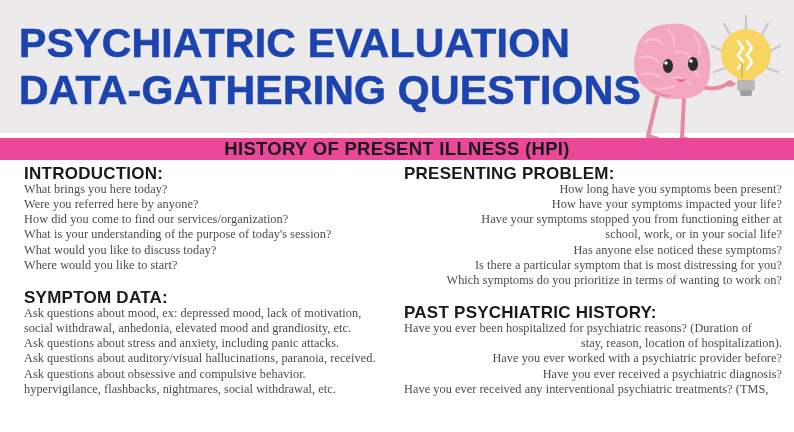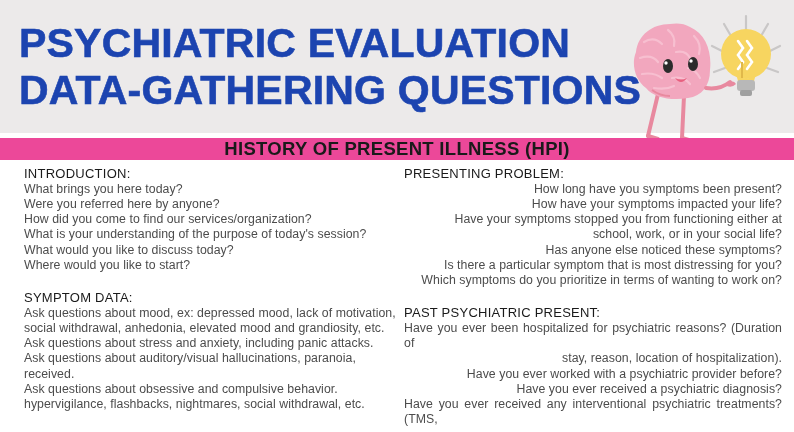--- a/index.html
+++ b/index.html
@@ -67,30 +67,30 @@
   .col {
     position: absolute;
     top: 0;
     overflow: hidden;
     height: 266px;
   }
   .col-left  { left: 24px;  width: 374px; }
   .col-right { left: 404px; width: 378px; }
 
   .sec-head {
-    font-weight: normal;
-    font-size: 13px;
+    font-weight: bold;
+    font-size: 17px;
     letter-spacing: 0.25px;
     color: #1a1a1a;
     margin: 0 0 1px 0;
     line-height: 15px;
   }
   .sec-head.spaced { margin-top: 17px; }
 
-  .q-list { margin: 0; padding: 0; list-style: none; }
+  .q-list { margin: 0; padding: 0; list-style: none; font-family: Liberation Serif, serif; }
   .q-list li {
     font-size: 12.3px;
     line-height: 15.15px;
     color: #4c4c4c;
     letter-spacing: 0.05px;
   }
   .col-right .q-list li { text-align: justify; }
   .col-right .q-list li.nojust { text-align: right; }
 
   
@@ -216,21 +216,21 @@
       <ul class="q-list">
         <li class="nojust">How long have you symptoms been present?</li>
         <li class="nojust">How have your symptoms impacted your life?</li>
         <li class="nojust">Have your symptoms stopped you from functioning either at</li>
         <li class="nojust">school, work, or in your social life?</li>
         <li class="nojust">Has anyone else noticed these symptoms?</li>
         <li class="nojust">Is there a particular symptom that is most distressing for you?</li>
         <li class="nojust">Which symptoms do you prioritize in terms of wanting to work on?</li>
       </ul>
 
-      <div class="sec-head spaced">PAST PSYCHIATRIC PRESENT:</div>
+      <div class="sec-head spaced">PAST PSYCHIATRIC HISTORY:</div>
       <ul class="q-list">
         <li>Have you ever been hospitalized for psychiatric reasons? (Duration of</li>
         <li class="nojust">stay, reason, location of hospitalization).</li>
         <li class="nojust">Have you ever worked with a psychiatric provider before?</li>
         <li class="nojust">Have you ever received a psychiatric diagnosis?</li>
         <li>Have you ever received any interventional psychiatric treatments? (TMS,</li>
 
       </ul>
     </div>
   </div>

